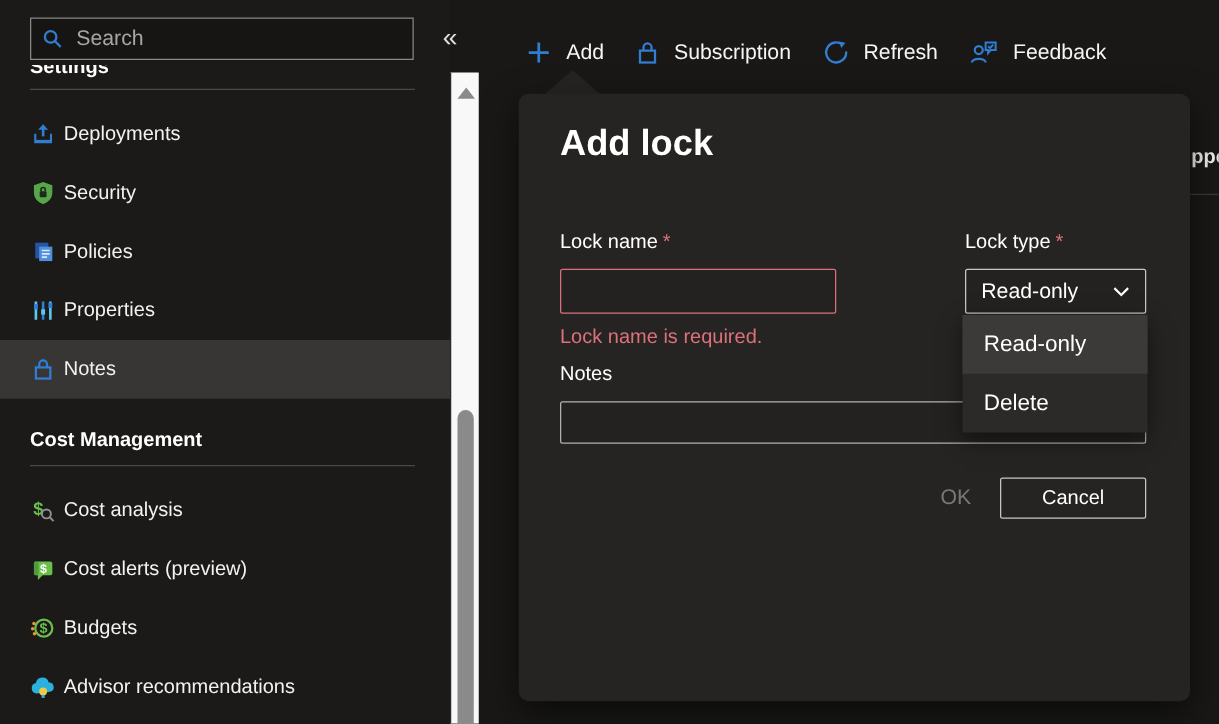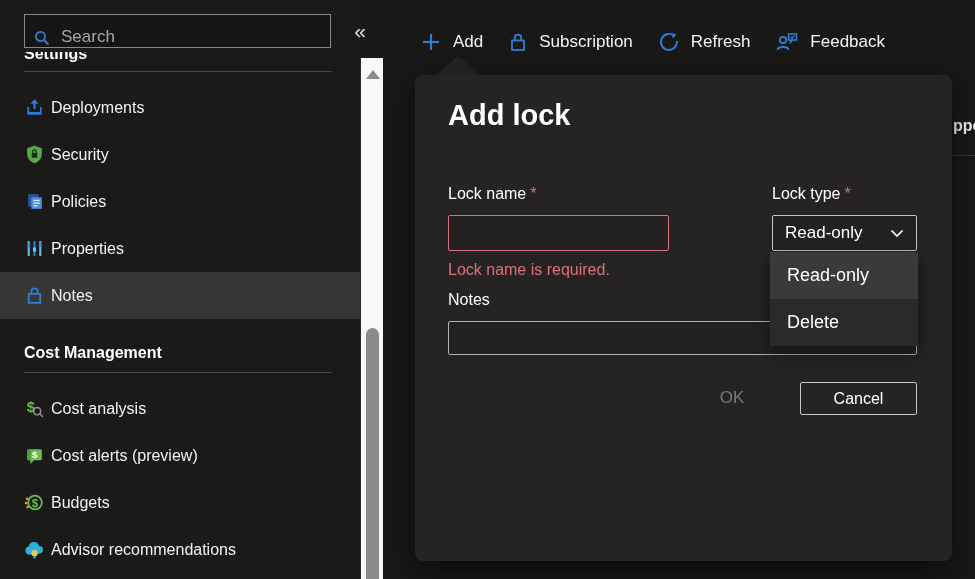--- a/index.html
+++ b/index.html
@@ -7,21 +7,21 @@
   body {
     position:relative; overflow:hidden;
     background:#191817; color:#ffffff;
     font-family:"Liberation Sans","DejaVu Sans",sans-serif;
   }
 
   
   .sidebar { position:absolute; left:0; top:0; width:360px; height:579px; background:#1b1a19; }
   .search-box {
     position:absolute; left:24px; top:14px; width:307px; height:34px;
-    border:1px solid #8a8886; background:#161514; display:flex; align-items:flex-end; gap:10px;
+    border:1px solid #8a8886; background:#161514; display:flex; align-items:center; gap:10px;
     padding:0 8px;
   }
   .search-box input {
     flex:1; background:transparent; border:none; outline:none;
     color:#e1e1e1; font-size:17px; font-family:inherit;
   }
   .search-box input::placeholder { color:#a8a6a4; }
   .collapse-btn {
     position:absolute; left:347px; top:16px; width:26px; height:30px;
     color:#e1e1e1; font-size:21px; line-height:30px; text-align:center; cursor:pointer;
@@ -99,21 +99,21 @@
   .dropdown-menu {
     position:absolute; left:355px; top:177px; width:148px; z-index:5;
     background:#2b2a29; box-shadow:0 6px 16px rgba(0,0,0,0.5);
   }
   .dropdown-option { height:47px; line-height:47px; padding-left:17px; font-size:18px; color:#ffffff; cursor:pointer; }
   .dropdown-option.active { background:#3b3a39; }
 
   .ok-button {
     position:absolute; left:272px; top:305px; width:90px; height:36px;
     background:transparent; border:none; color:#7a7876; font-size:17px; font-family:inherit;
-    text-align:center; cursor:default;
+    text-align:right; cursor:default;
   }
   .cancel-button {
     position:absolute; left:385px; top:307px; width:117px; height:33px;
     background:transparent; border:1.5px solid #c8c6c4; border-radius:2px;
     color:#ffffff; font-size:16px; font-weight:normal; font-family:inherit; cursor:pointer;
   }
 
   svg { display:block; }
 </style>
 </head>

